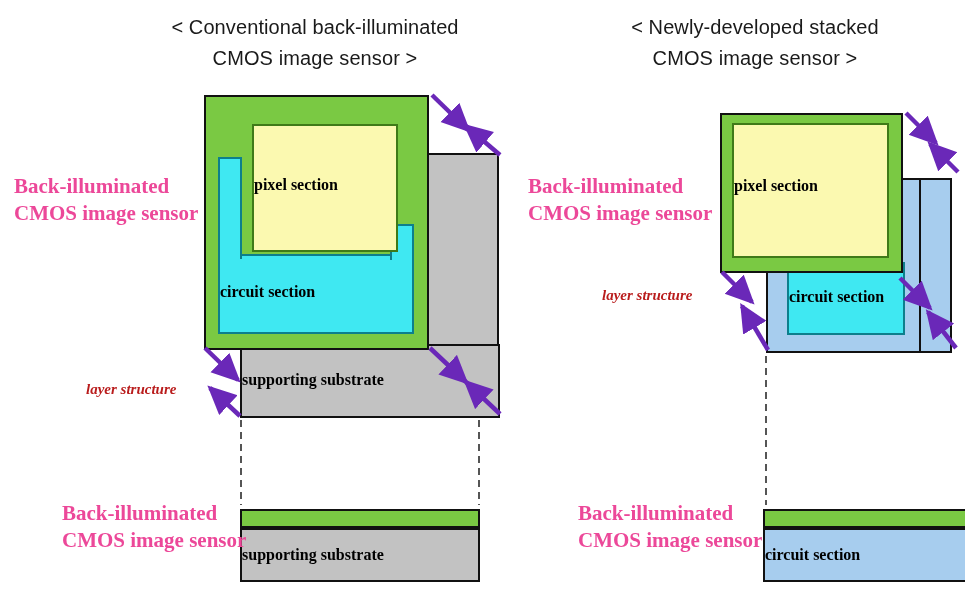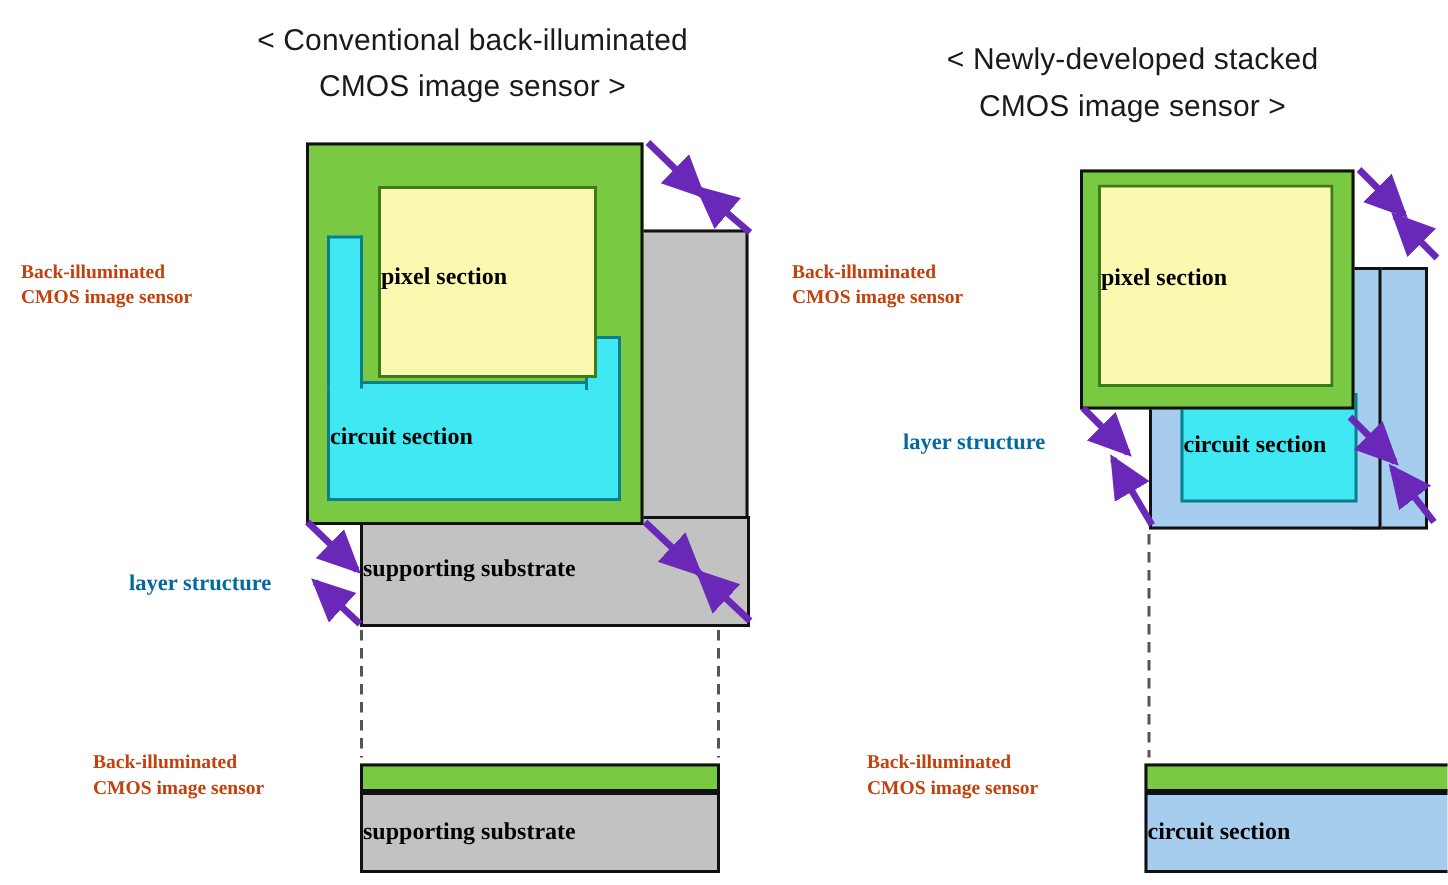--- a/index.html
+++ b/index.html
@@ -27,35 +27,36 @@
     font-size: 20px;
     color: #1a1a1a;
     line-height: 1.55;
     letter-spacing: 0.1px;
     white-space: nowrap;
   }
   .side-label {
     position: absolute;
     font-family: "Liberation Serif", "DejaVu Serif", serif;
     font-weight: bold;
-    font-size: 13px;
-    color: #c2410c;
+    font-size: 21px;
+    color: #ec4899;
     line-height: 1.28;
     white-space: nowrap;
     z-index: 30;
     background: transparent;
   }
   .layer-label {
     position: absolute;
     font-family: "Liberation Serif", "DejaVu Serif", serif;
     font-weight: bold;
     font-size: 15px;
-    color: #0369a1;
+    color: #b91c1c;
     white-space: nowrap;
     z-index: 30;
+    font-style: italic;
   }
   .box {
     position: absolute;
     box-sizing: border-box;
   }
   .blk-label {
     position: absolute;
     width: 100%;
     font-family: "Liberation Serif", "DejaVu Serif", serif;
     font-weight: bold;
@@ -119,21 +120,21 @@
     <div class="blk-label" style="top:16px;">supporting substrate</div>
   </div>
   <div class="box" style="left:240px; top:509px; width:240px; height:19px;
               background:#7ac943; border:2.5px solid #111111; z-index:9;"></div>
 
   <div class="side-label" style="left:62px; top:500px;">
     <div>Back-illuminated</div>
     <div>CMOS image sensor</div>
   </div>
 
-  <div class="panel-title" style="left:570px; top:12px; width:370px;margin-top:13px;">
+  <div class="panel-title" style="left:570px; top:12px; width:370px;">
     <div>&lt; Newly-developed stacked</div>
     <div>CMOS image sensor &gt;</div>
   </div>
 
   <div class="box" style="left:902px; top:178px; width:50px; height:175px;
               background:#a7cdee; border:2.5px solid #111111; z-index:5;"></div>
 
   <div class="box" style="left:766px; top:178px; width:155px; height:175px;
               background:#a7cdee; border:2.5px solid #111111; z-index:6;"></div>
 

